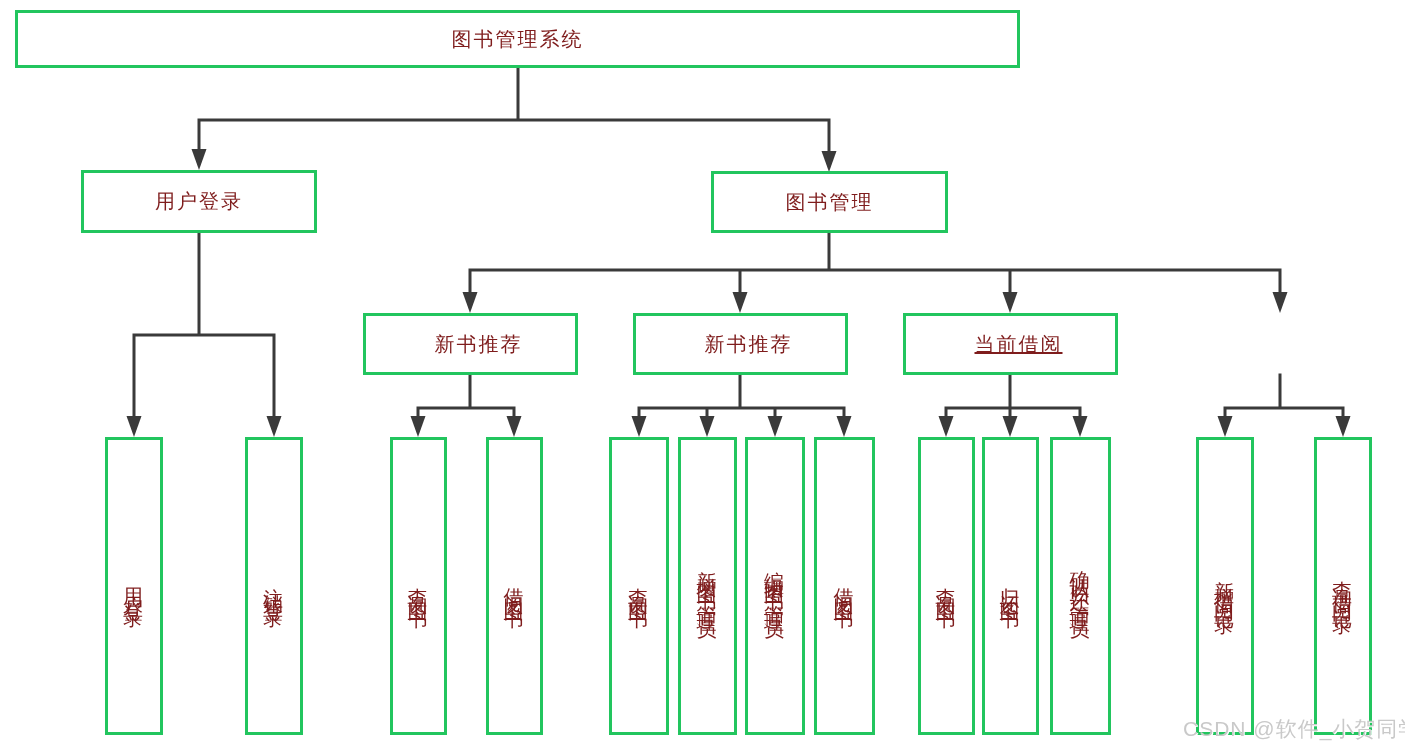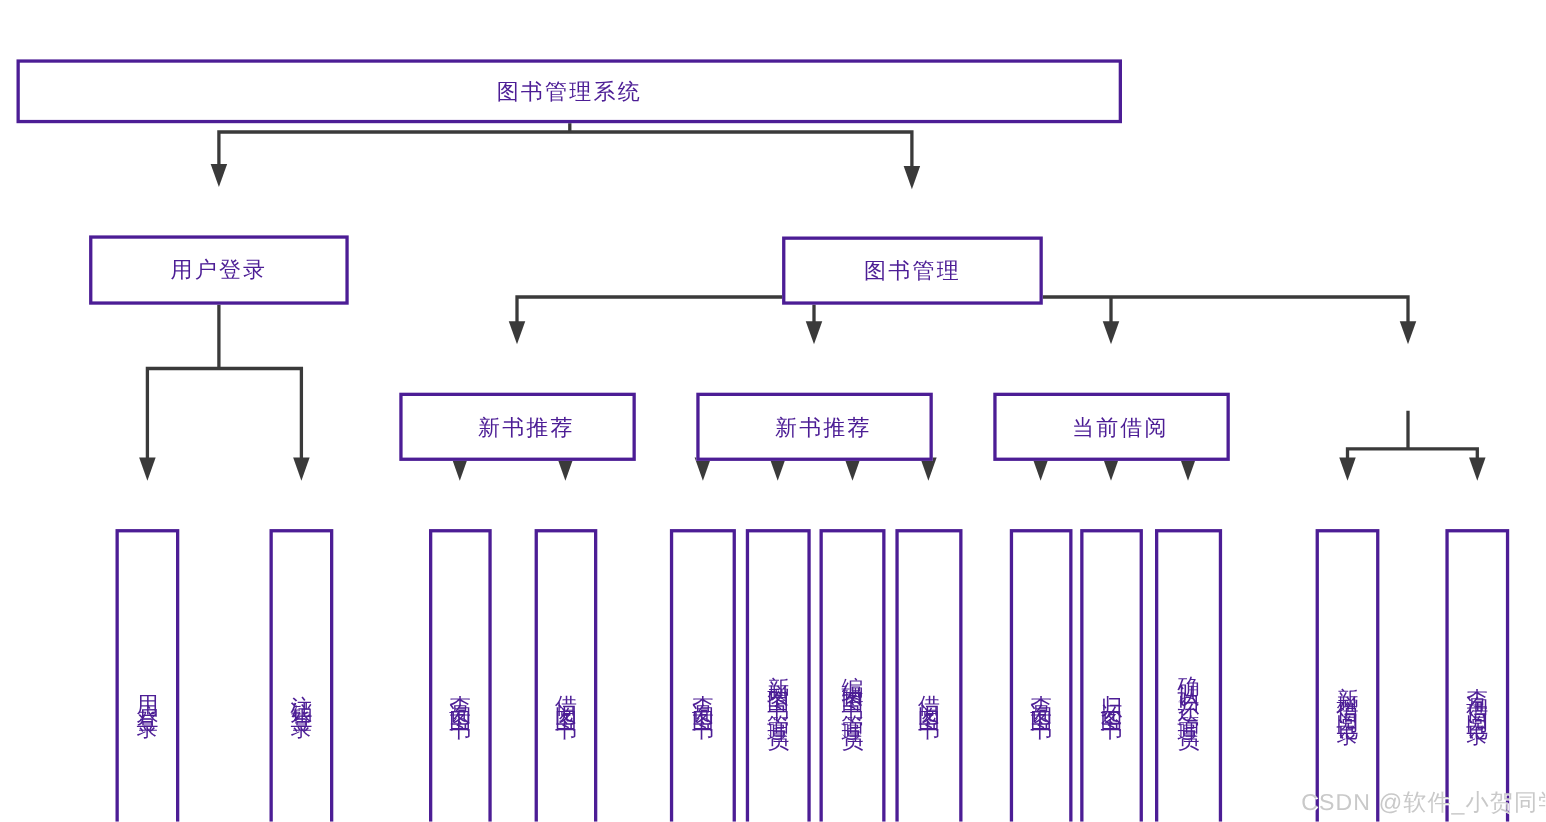--- a/index.html
+++ b/index.html
@@ -13,37 +13,36 @@
     overflow: hidden;
   }
   svg.connectors {
     position: absolute;
     left: 0; top: 0;
     width: 1405px; height: 747px;
   }
   .node {
     position: absolute;
     background: #ffffff;
-    border: 3px solid #4c1d95;
+    border: 3px solid #22c55e;
     box-sizing: border-box;
     display: flex;
     align-items: center;
     justify-content: center;
     font-size: 20px;
     letter-spacing: 2px;
-    color: #4c1d95;
-    margin-top: 44px;
+    color: #7f1d1d;
   }
   .node.root   { left: 15px;  top: 10px;  width: 1005px; height: 58px; }
   .node.lvl2-a { left: 81px;  top: 170px; width: 236px;  height: 63px; }
   .node.lvl2-b { left: 711px; top: 171px; width: 237px;  height: 62px; text-align: right; }
   .node.lvl3 { top: 313px; width: 215px; height: 62px; padding-left: 16px; }
   .node.lvl3-a { left: 363px;  }
   .node.lvl3-b { left: 633px;  }
-  .node.lvl3-c { left: 903px;  }
+  .node.lvl3-c { left: 903px; text-decoration: underline;  }
   .node.lvl3-d { left: 1173px; }
   .node.leaf {
     top: 437px;
     height: 298px;
   }
   .node.leaf .vtext {
     writing-mode: vertical-lr;
     text-orientation: mixed;
     letter-spacing: 7px;
     font-size: 20px;

